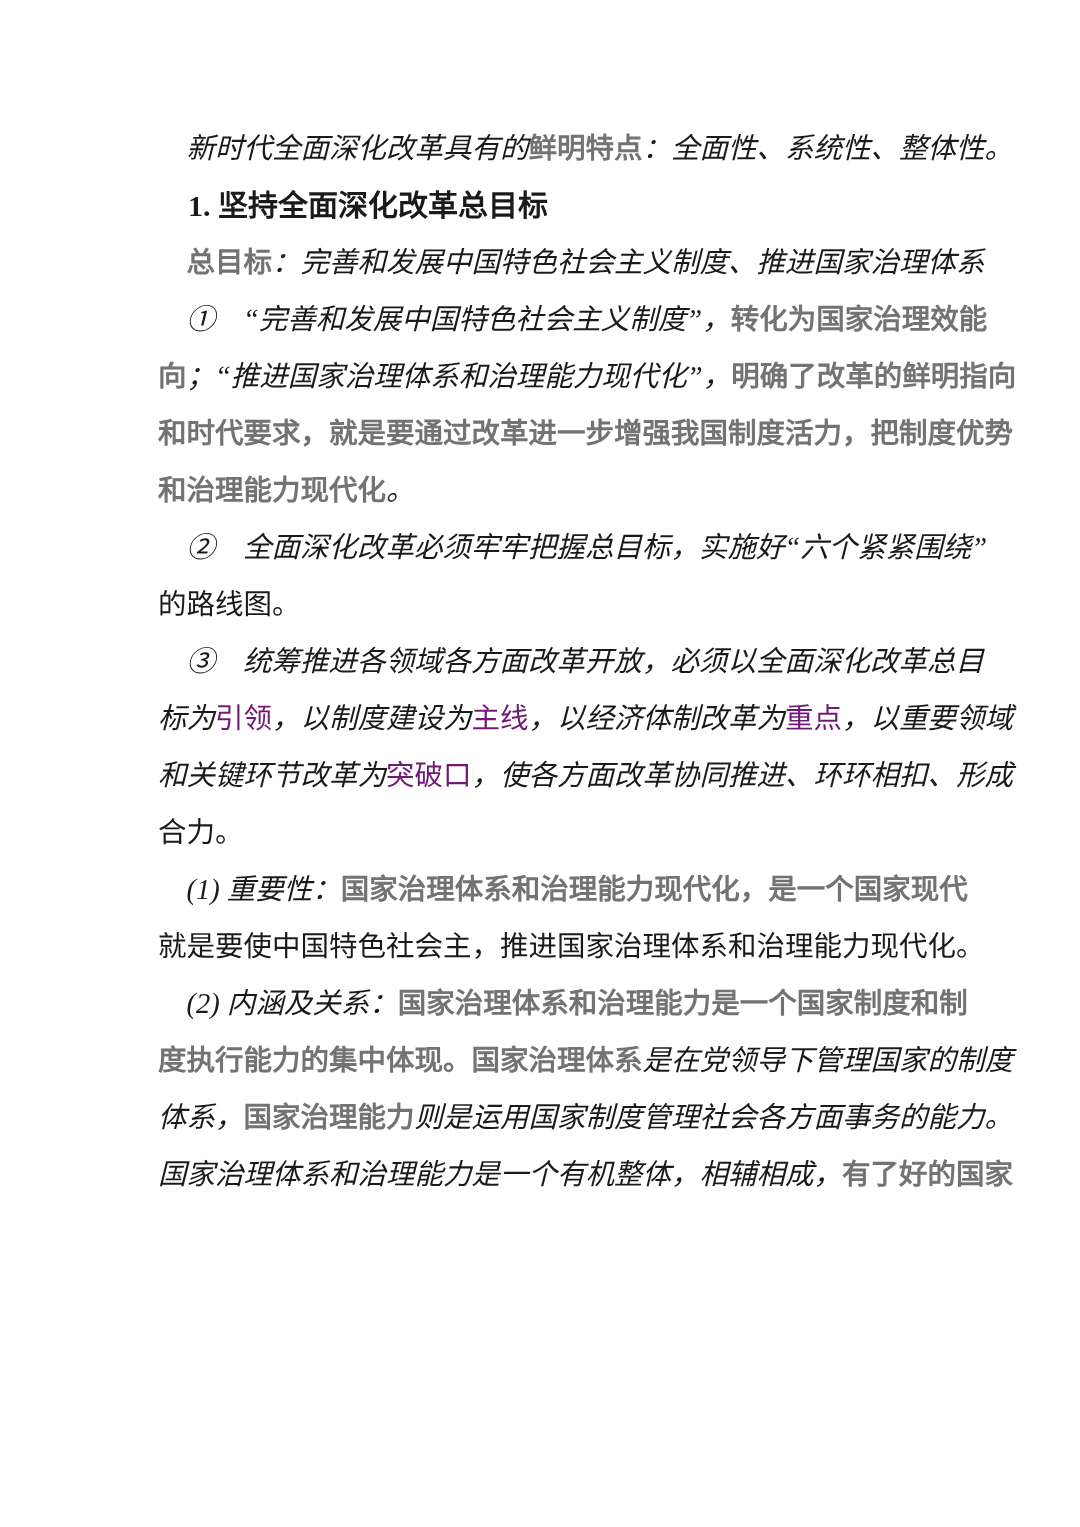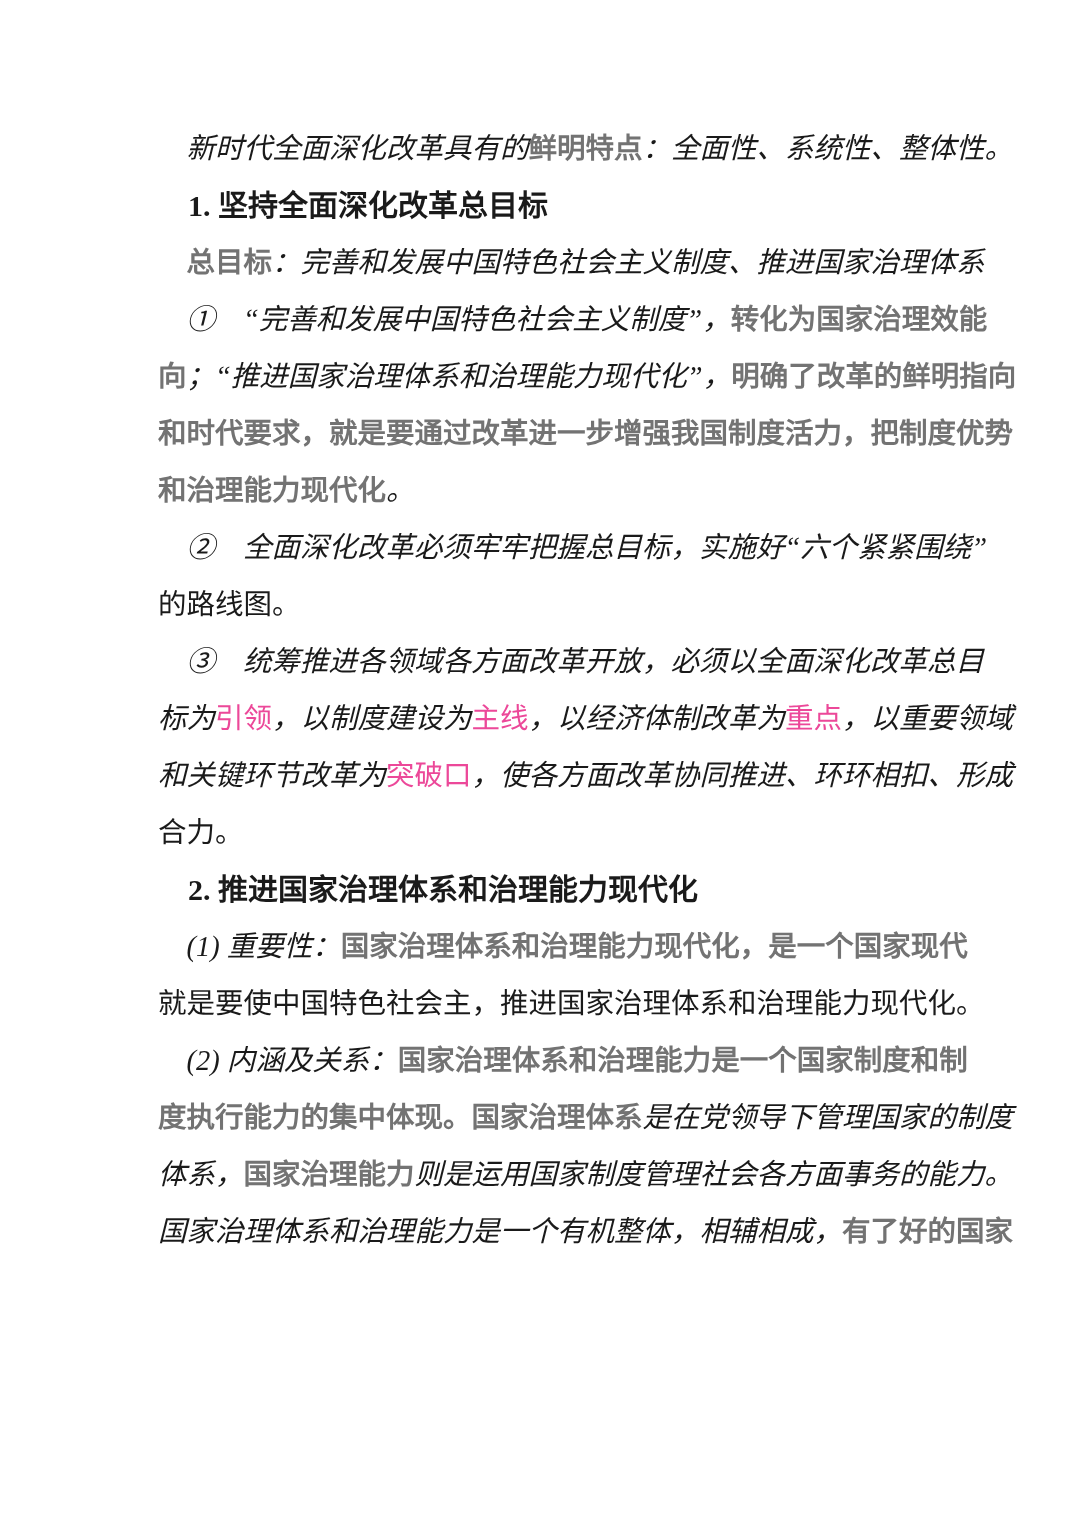--- a/index.html
+++ b/index.html
@@ -43,21 +43,21 @@
   .heading {
     font-weight: bold;
     font-size: 30px;
     line-height: 57px;
     height: 57px;
     white-space: pre;
     text-align: center;
     text-align-last: left;
   }
   .red {
-    color: #ec4899;
+    color: #701a75;
   }
   .red-bold {
     color: #737373;
     font-weight: bold;
   }
   .black {
     color: #1a1a1a;
     font-style: italic;
   }
   
@@ -84,21 +84,20 @@
     <div class="line ragged"><span class="red-bold">和治理能力现代化</span><span class="black">。</span></div>
 
     <div class="line"><span class="black">　②</span><span class="gap"></span><span class="black">全面深化改革必须牢牢把握总目标，实施好“六个紧紧围绕”</span></div>
     <div class="line ragged">的路线图。</div>
 
     <div class="line"><span class="black">　③</span><span class="gap"></span><span class="black">统筹推进各领域各方面改革开放，必须以全面深化改革总目</span></div>
     <div class="line"><span class="black">标为</span><span class="red">引领</span><span class="black">，以制度建设为</span><span class="red">主线</span><span class="black">，以经济体制改革为</span><span class="red">重点</span><span class="black">，以重要领域</span></div>
     <div class="line"><span class="black">和关键环节改革为</span><span class="red">突破口</span><span class="black">，使各方面改革协同推进、环环相扣、形成</span></div>
     <div class="line ragged">合力。</div>
 
-    <div class="heading">　2. 推进国家治理体系和治理能力现代化</div>
 
     <div class="line"><span class="black">　(1) 重要性：</span><span class="red-bold">国家治理体系和治理能力现代化，是一个国家现代</span></div>
     <div class="line ragged">就是要使中国特色社会主，推进国家治理体系和治理能力现代化。</div>
 
     <div class="line"><span class="black">　(2) 内涵及关系：</span><span class="red-bold">国家治理体系和治理能力是一个国家制度和制</span></div>
     <div class="line"><span class="red-bold">度执行能力的集中体现。国家治理体系</span><span class="black">是在党领导下管理国家的制度</span></div>
     <div class="line"><span class="black">体系，</span><span class="red-bold">国家治理能力</span><span class="black">则是运用国家制度管理社会各方面事务的能力。</span></div>
     <div class="line"><span class="black">国家治理体系和治理能力是一个有机整体，相辅相成，</span><span class="red-bold">有了好的国家</span></div>
 
   </div>

